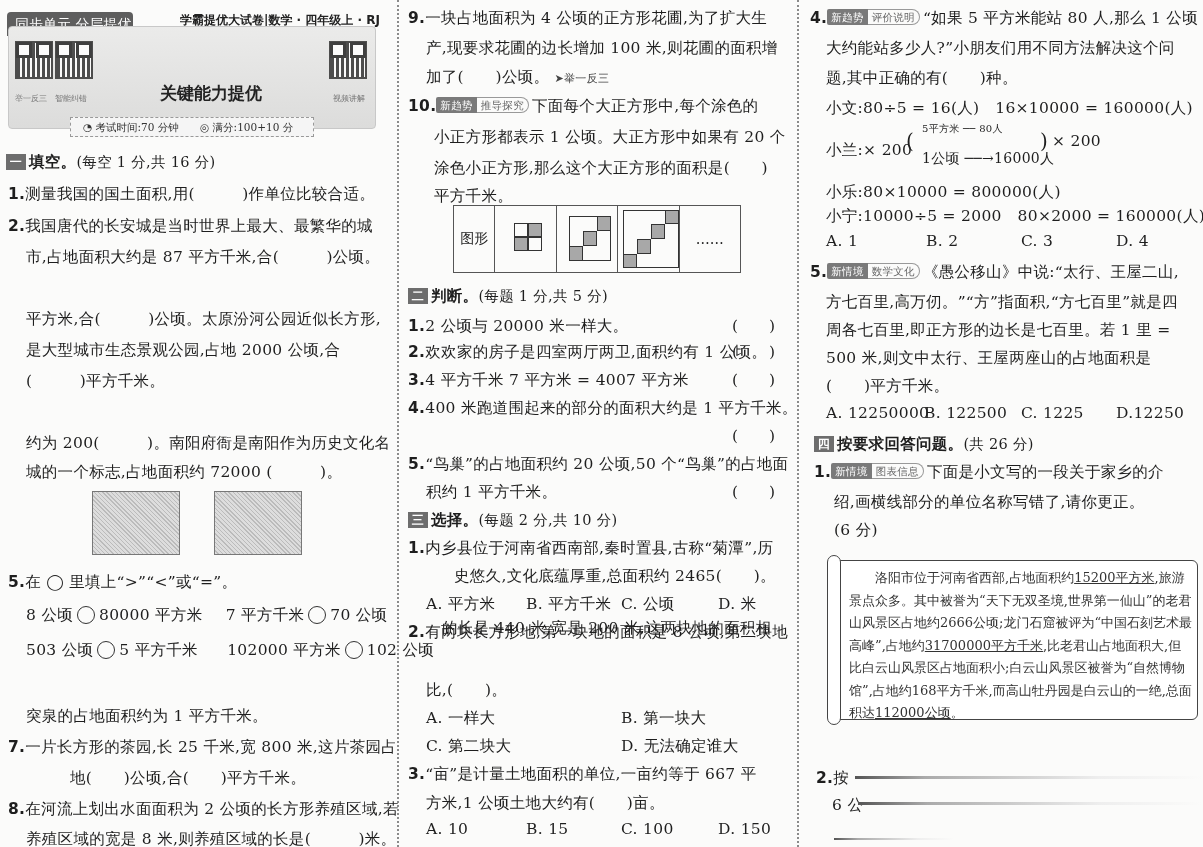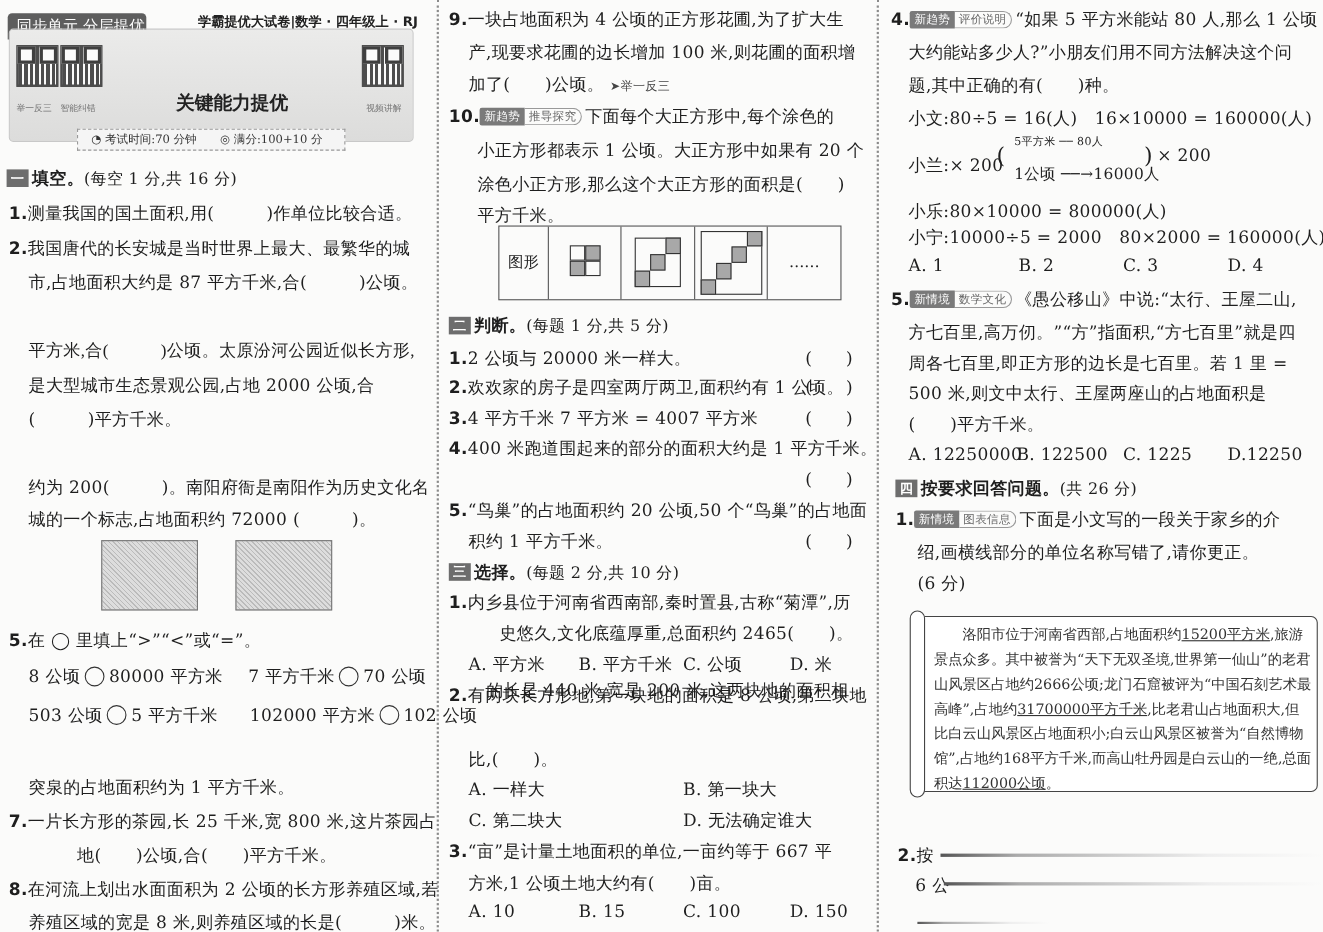--- a/index.html
+++ b/index.html
@@ -83,21 +83,21 @@
     background:
       repeating-linear-gradient(45deg, #ddd 0 2px, #bbb 2px 3px),
       #ccc;
   }
   .cmp-circle {
     display: inline-block; width: 18px; height: 18px; border: 1.5px solid #333; border-radius: 50%;
     vertical-align: -4px; margin: 0 4px;
   }
 
   
-  .fig-table { position: absolute; left: 453px; top: 205px; width: 312px; height: 68px; border: 1px solid #555; display: flex; }
+  .fig-table { position: absolute; left: 453px; top: 205px; width: 288px; height: 68px; border: 1px solid #555; display: flex; }
   .fig-cell { border-right: 1px solid #555; position: relative; display: flex; align-items: center; justify-content: center; font-size: 14px; }
   .fig-cell:last-child { border-right: none; }
   .sq { position: absolute; border: 1px solid #333; }
   .sq.f { background: #a8a8a8; }
 
   
   .scroll {
     position: absolute; left: 830px; top: 560px; width: 368px; height: 160px;
     border: 1.5px solid #444; border-radius: 6px; background: #fff;
   }
@@ -132,21 +132,21 @@
 
   <div class="line" style="left:6px;top:152px;">
     <span class="sec-badge">一</span><span class="sec-title">填空。</span><span class="sec-note">(每空 1 分,共 16 分)</span>
   </div>
 
   <div class="line" style="left:8px;top:184px;"><span class="num">1.</span><span>测量我国的国土面积,用(　　　)作单位比较合适。</span></div>
 
   <div class="line" style="left:8px;top:216px;"><span class="num">2.</span><span>我国唐代的长安城是当时世界上最大、最繁华的城</span></div>
   <div class="line" style="left:26px;top:247px;">市,占地面积大约是 87 平方千米,合(　　　)公顷。</div>
 
-  <div class="line" style="left:26px;top:309px;font-family:Liberation Serif, serif;">平方米,合(　　　)公顷。太原汾河公园近似长方形,</div>
+  <div class="line" style="left:26px;top:309px;">平方米,合(　　　)公顷。太原汾河公园近似长方形,</div>
   <div class="line" style="left:26px;top:340px;">是大型城市生态景观公园,占地 2000 公顷,合</div>
   <div class="line" style="left:26px;top:371px;">(　　　)平方千米。</div>
 
   <div class="line" style="left:26px;top:433px;">约为 200(　　　)。南阳府衙是南阳作为历史文化名</div>
   <div class="line" style="left:26px;top:462px;">城的一个标志,占地面积约 72000 (　　　)。</div>
 
   <div class="pic" style="left:92px;top:491px;width:88px;height:64px;"></div>
   <div class="pic" style="left:214px;top:491px;width:88px;height:64px;"></div>
 
   <div class="line" style="left:8px;top:572px;"><span class="num">5.</span><span>在 ◯ 里填上“&gt;”“&lt;”或“=”。</span></div>

